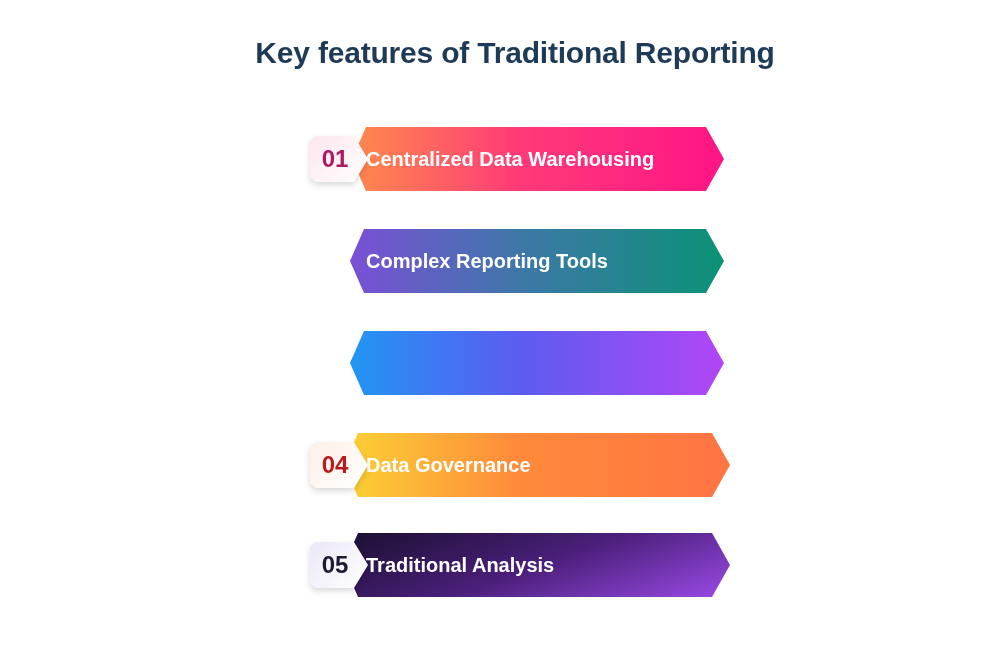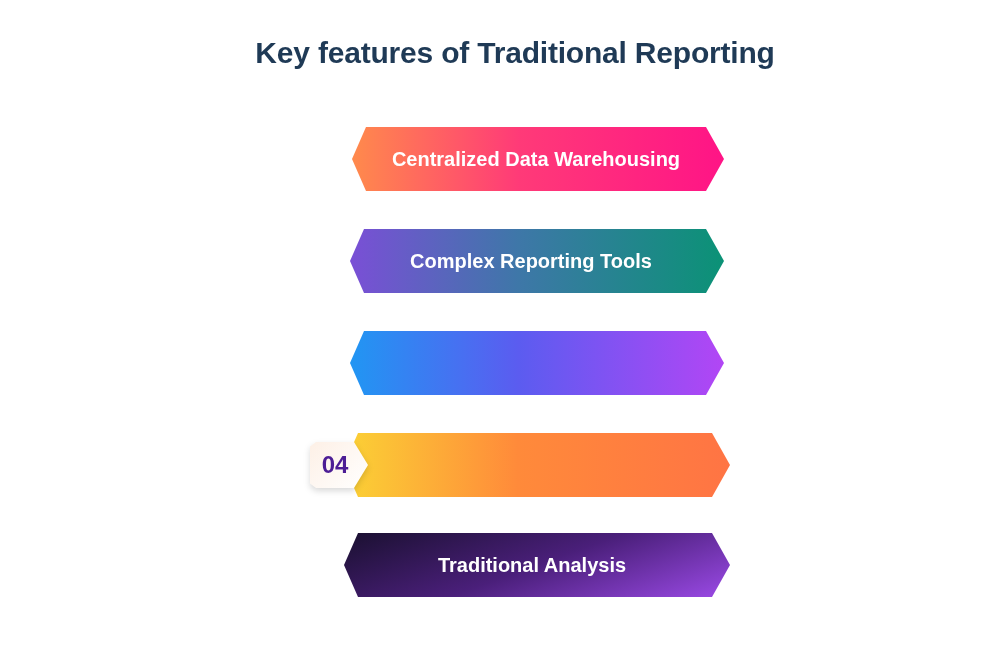--- a/index.html
+++ b/index.html
@@ -10,56 +10,65 @@
       font-size: 30px; font-weight: 700; color: #1f3a56; letter-spacing: -0.2px;
     }
     .item { position: absolute; height: 64px; }
     .bar {
       position: absolute; top: 0; height: 64px;
       clip-path: polygon(14px 0, calc(100% - 18px) 0, 100% 50%, calc(100% - 18px) 100%, 14px 100%, 0 50%);
       border-radius: 10px;
     }
     .label {
       position: absolute; top: 0; height: 64px; line-height: 64px;
-      color: #ffffff; font-size: 20px; font-weight: 700; text-align: center;
+      color: #ffffff; font-size: 20px; font-weight: 700; 
       white-space: nowrap;
     }
     .badge-wrap { position: absolute; top: 9px; width: 60px; height: 50px; filter: drop-shadow(0 3px 3px rgba(0,0,0,0.15)); }
     .badge-inner {
       position: absolute; inset: 0; width: 58px; height: 46px;
       clip-path: polygon(6px 0, 44px 0, 58px 50%, 44px 100%, 6px 100%, 0 90%, 0 10%);
     }
     .badge-num {
       position: absolute; left: 0; top: 0; width: 50px; height: 46px; line-height: 46px;
       text-align: center; font-size: 24px; font-weight: 700;
     }
   </style>
 </head>
 <body>
 
 <div class="title">Key features of Traditional Reporting</div>
 
 <div class="item" style="left:310px; top:127px; width:420px;">
   <div class="bar" style="left: 42px; width: 372px; background: linear-gradient(90deg, rgb(255, 138, 76) 0%, rgb(255, 58, 120) 45%, rgb(255, 20, 134) 100%);"></div>
   <div class="label" style="left:56px; width:340px;">Centralized Data Warehousing</div>
+  <div class="badge-wrap" style="left:0;">
+    <div class="badge-inner" style="background: linear-gradient(135deg, rgb(253, 230, 239) 0%, rgb(255, 255, 255) 100%);"></div>
+    <div class="badge-num" style="color: rgb(176, 24, 94);">01</div>
+  </div>
 </div>
 
 <div class="item" style="left:310px; top:229px; width:420px;">
   <div class="bar" style="left: 40px; width: 374px; background: linear-gradient(90deg, rgb(122, 79, 214) 0%, rgb(62, 119, 168) 45%, rgb(11, 146, 118) 100%);"></div>
   <div class="label" style="left:56px; width:330px;">Complex Reporting Tools</div>
 </div>
 
 <div class="item" style="left:310px; top:331px; width:420px;">
   <div class="bar" style="left: 40px; width: 374px; background: linear-gradient(90deg, rgb(33, 150, 243) 0%, rgb(91, 92, 240) 45%, rgb(178, 70, 245) 100%);"></div>
 </div>
 
 <div class="item" style="left:310px; top:433px; width:424px;">
   <div class="bar" style="left: 34px; width: 386px; background: linear-gradient(90deg, rgb(251, 210, 53) 0%, rgb(255, 138, 58) 45%, rgb(255, 116, 68) 100%);"></div>
+  <div class="label" style="left:56px; width:332px;">Data Governance</div>
   <div class="badge-wrap" style="left:0;">
     <div class="badge-inner" style="background: linear-gradient(135deg, rgb(253, 240, 230) 0%, rgb(255, 255, 255) 100%);"></div>
-    <div class="badge-num" style="color: #4c1d95;">04</div>
+    <div class="badge-num" style="color: #b91c1c;">04</div>
   </div>
 </div>
 
 <div class="item" style="left:310px; top:533px; width:424px;">
   <div class="bar" style="left: 34px; width: 386px; background: linear-gradient(160deg, rgb(26, 16, 48) 0%, rgb(74, 31, 122) 50%, rgb(155, 74, 230) 100%);"></div>
   <div class="label" style="left:56px; width:332px;">Traditional Analysis</div>
+  <div class="badge-wrap" style="left:0;">
+    <div class="badge-inner" style="background: linear-gradient(135deg, rgb(236, 232, 247) 0%, rgb(255, 255, 255) 100%);"></div>
+    <div class="badge-num" style="color: rgb(28, 25, 48);">05</div>
+  </div>
 </div>
 
 </body></html>

